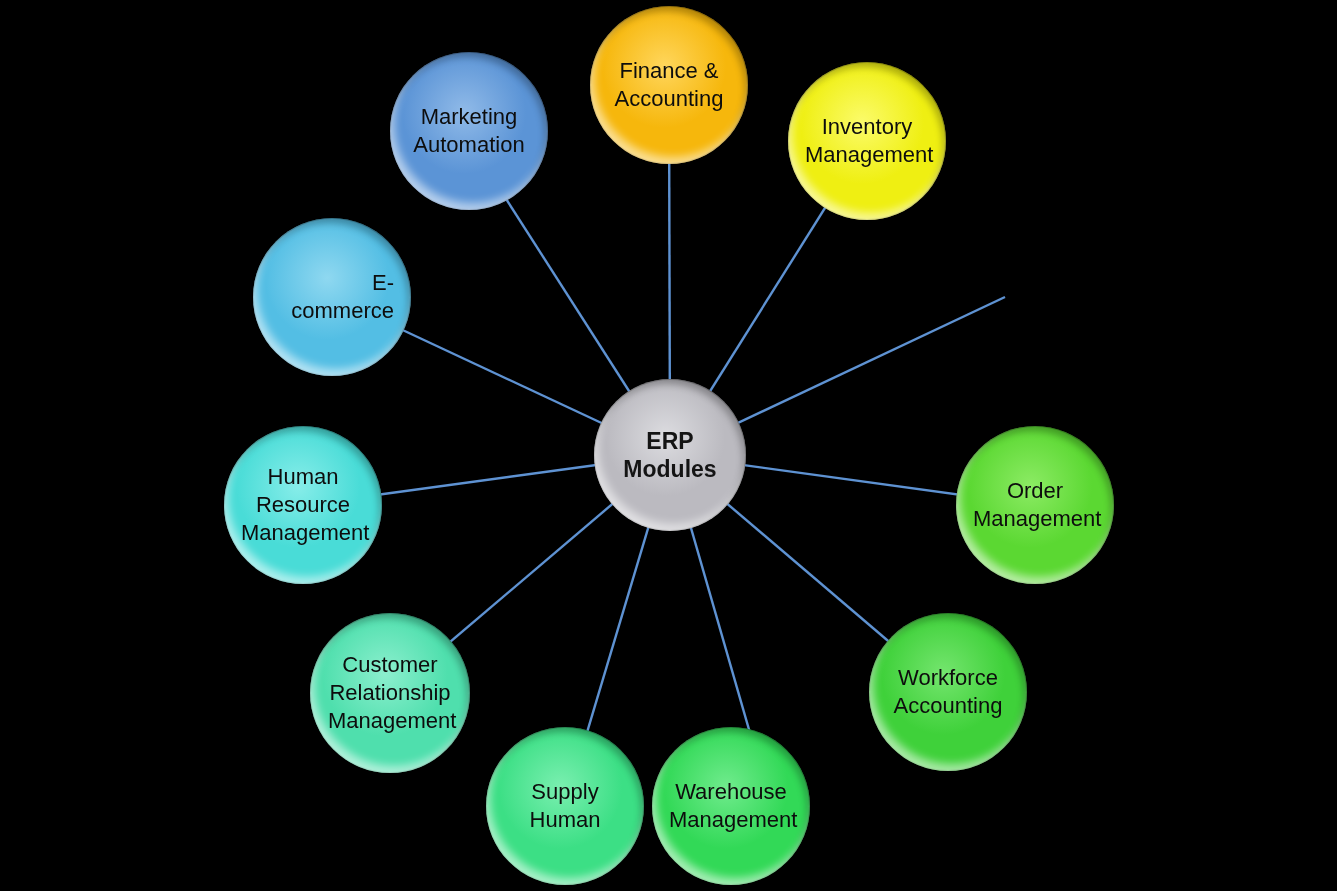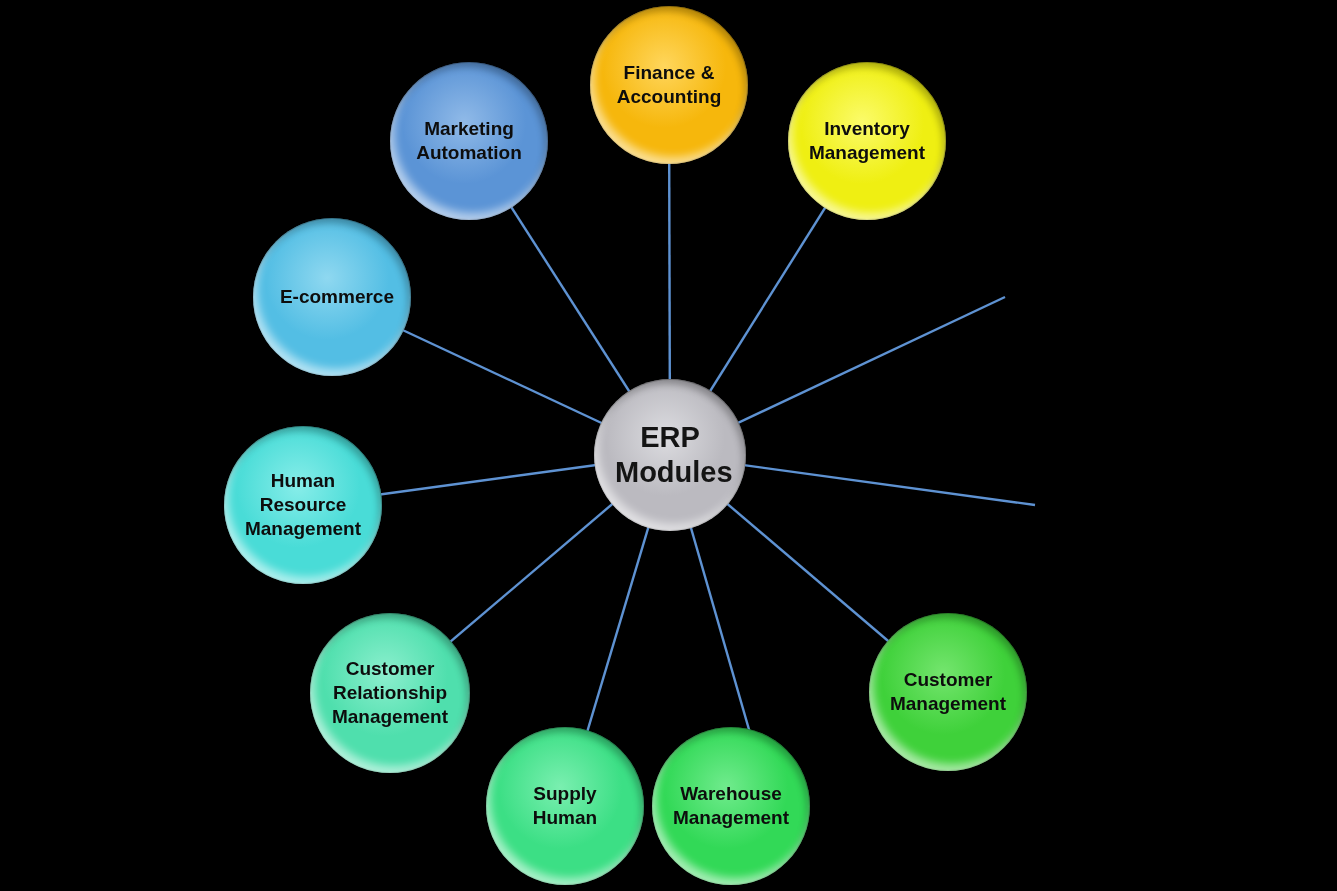--- a/index.html
+++ b/index.html
@@ -30,28 +30,28 @@
     align-items: center;
     justify-content: center;
     text-align: center;
     box-shadow:
       inset 4px -7px 9px rgba(255,255,255,0.55),
       inset -3px 5px 7px rgba(0,0,0,0.28),
       inset 0 0 0 1px rgba(0,0,0,0.22);
   }
   .node-label {
     width: 124px;
-    font-size: 19px;
-    font-weight: 700;
+    font-size: 22px;
+    font-weight: 400;
     line-height: 1.28;
     color: #0d0d0d;
   }
   .hub-label {
     width: 110px;
-    font-size: 29px;
+    font-size: 23px;
     font-weight: 600;
     line-height: 1.22;
     color: #141414;
   }
 </style>
 </head>
 <body>
 
 <div class="stage" style="width: 1337px; height: 891px; background: rgb(0, 0, 0);">
   <svg class="connectors" viewBox="0 0 1337 891">
@@ -69,34 +69,37 @@
     </svg>
   <div class="circle hub" style="left: 594px; top: 379px; width: 152px; height: 152px; background: radial-gradient(circle at 47% 38%, rgb(220, 220, 224) 0%, rgb(187, 186, 192) 48%, rgb(187, 186, 192) 72%, rgb(150, 149, 157) 100%);">
     <span class="hub-label">ERP Modules</span>
   </div>
 <div class="circle node" style="left: 590px; top: 6px; width: 158px; height: 158px; background: radial-gradient(circle at 47% 38%, rgb(255, 214, 92) 0%, rgb(246, 183, 12) 48%, rgb(246, 183, 12) 72%, rgb(215, 155, 0) 100%);">
       <span class="node-label">Finance &amp; Accounting</span>
     </div>
     <div class="circle node" style="left: 788px; top: 62px; width: 158px; height: 158px; background: radial-gradient(circle at 47% 38%, rgb(251, 251, 106) 0%, rgb(239, 239, 18) 48%, rgb(239, 239, 18) 72%, rgb(202, 202, 0) 100%);">
       <span class="node-label">Inventory Management</span>
     </div>
+    <div class="circle node" style="left: 956px; top: 426px; width: 158px; height: 158px; background: radial-gradient(circle at 47% 38%, rgb(140, 235, 100) 0%, rgb(91, 216, 50) 48%, rgb(91, 216, 50) 72%, rgb(59, 175, 23) 100%);">
+      <span class="node-label">Order Management</span>
+    </div>
     <div class="circle node" style="left: 869px; top: 613px; width: 158px; height: 158px; background: radial-gradient(circle at 47% 38%, rgb(116, 229, 110) 0%, rgb(63, 209, 58) 48%, rgb(63, 209, 58) 72%, rgb(37, 169, 34) 100%);">
-      <span class="node-label">Customer Management</span>
+      <span class="node-label">Workforce Accounting</span>
     </div>
     <div class="circle node" style="left: 652px; top: 727px; width: 158px; height: 158px; background: radial-gradient(circle at 47% 38%, rgb(112, 235, 141) 0%, rgb(50, 217, 87) 48%, rgb(50, 217, 87) 72%, rgb(27, 174, 61) 100%);">
       <span class="node-label">Warehouse Management</span>
     </div>
     <div class="circle node" style="left: 486px; top: 727px; width: 158px; height: 158px; background: radial-gradient(circle at 47% 38%, rgb(122, 239, 176) 0%, rgb(60, 223, 133) 48%, rgb(60, 223, 133) 72%, rgb(35, 178, 100) 100%);">
       <span class="node-label">Supply Human</span>
     </div>
     <div class="circle node" style="left: 310px; top: 613px; width: 160px; height: 160px; background: radial-gradient(circle at 47% 38%, rgb(140, 239, 206) 0%, rgb(79, 223, 173) 48%, rgb(79, 223, 173) 72%, rgb(47, 181, 136) 100%);">
       <span class="node-label">Customer Relationship Management</span>
     </div>
     <div class="circle node" style="left: 224px; top: 426px; width: 158px; height: 158px; background: radial-gradient(circle at 47% 38%, rgb(135, 237, 233) 0%, rgb(73, 220, 215) 48%, rgb(73, 220, 215) 72%, rgb(42, 178, 173) 100%);">
       <span class="node-label">Human Resource Management</span>
     </div>
     <div class="circle node" style="left: 253px; top: 218px; width: 158px; height: 158px; background: radial-gradient(circle at 47% 38%, rgb(143, 216, 240) 0%, rgb(83, 190, 228) 48%, rgb(83, 190, 228) 72%, rgb(49, 148, 191) 100%); text-align: right;">
       <span class="node-label">E-commerce</span>
     </div>
-    <div class="circle node" style="left: 390px; top: 62px; width: 158px; height: 158px; background: radial-gradient(circle at 47% 38%, rgb(144, 186, 232) 0%, rgb(91, 148, 214) 48%, rgb(91, 148, 214) 72%, rgb(60, 111, 173) 100%);">
+    <div class="circle node" style="left: 390px; top: 52px; width: 158px; height: 158px; background: radial-gradient(circle at 47% 38%, rgb(144, 186, 232) 0%, rgb(91, 148, 214) 48%, rgb(91, 148, 214) 72%, rgb(60, 111, 173) 100%);">
       <span class="node-label">Marketing Automation</span>
     </div>
   </div>
 
 </body></html>

